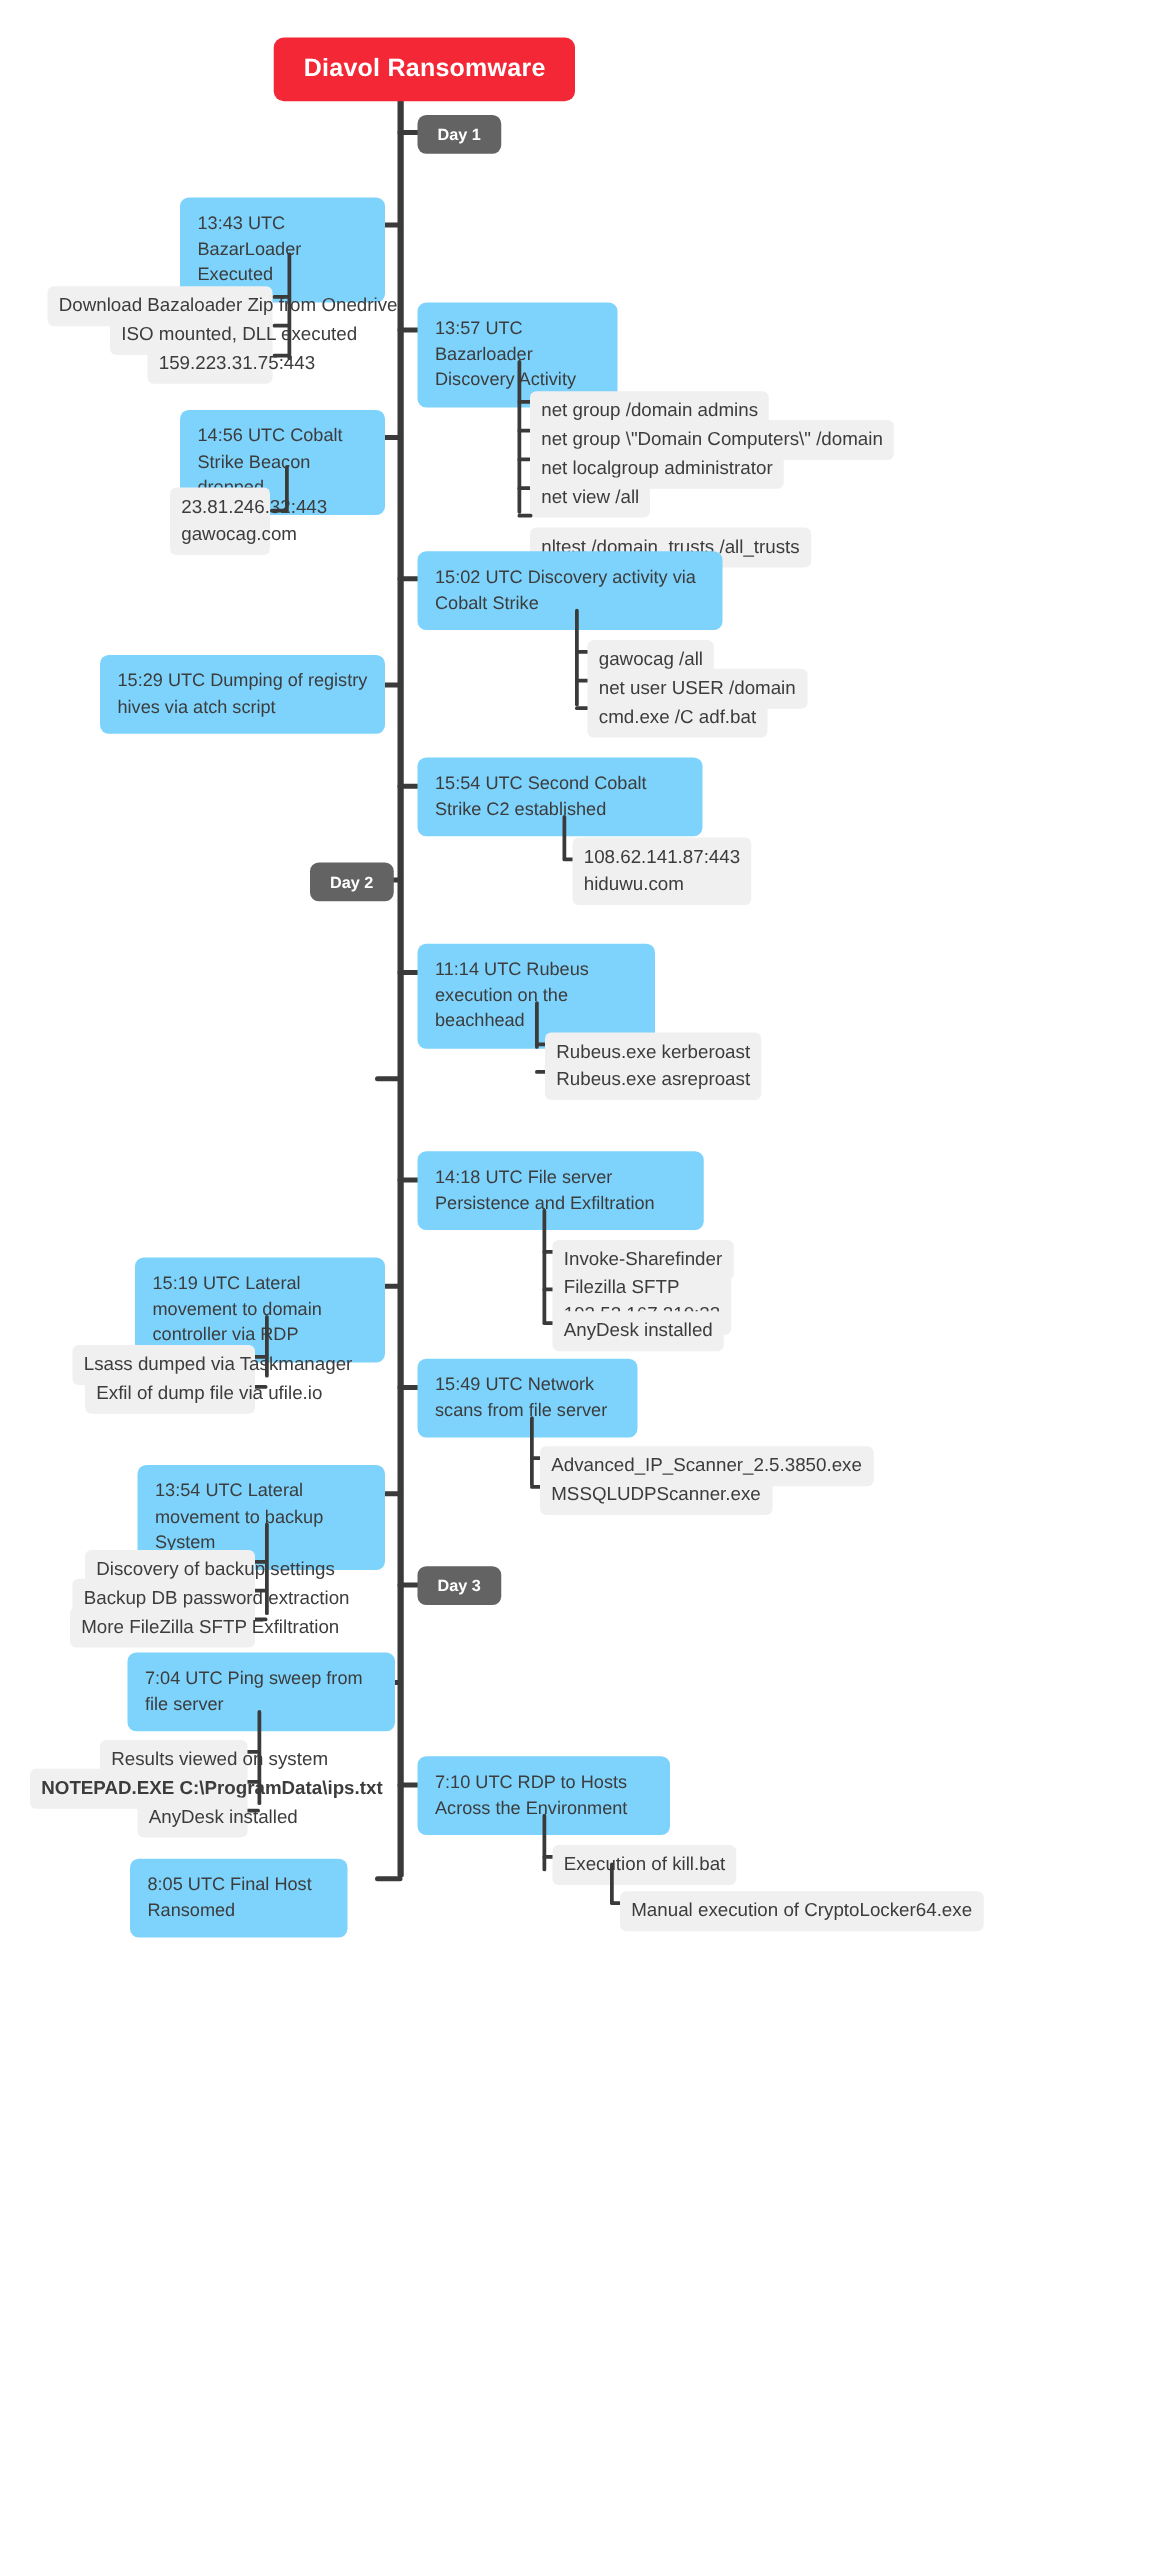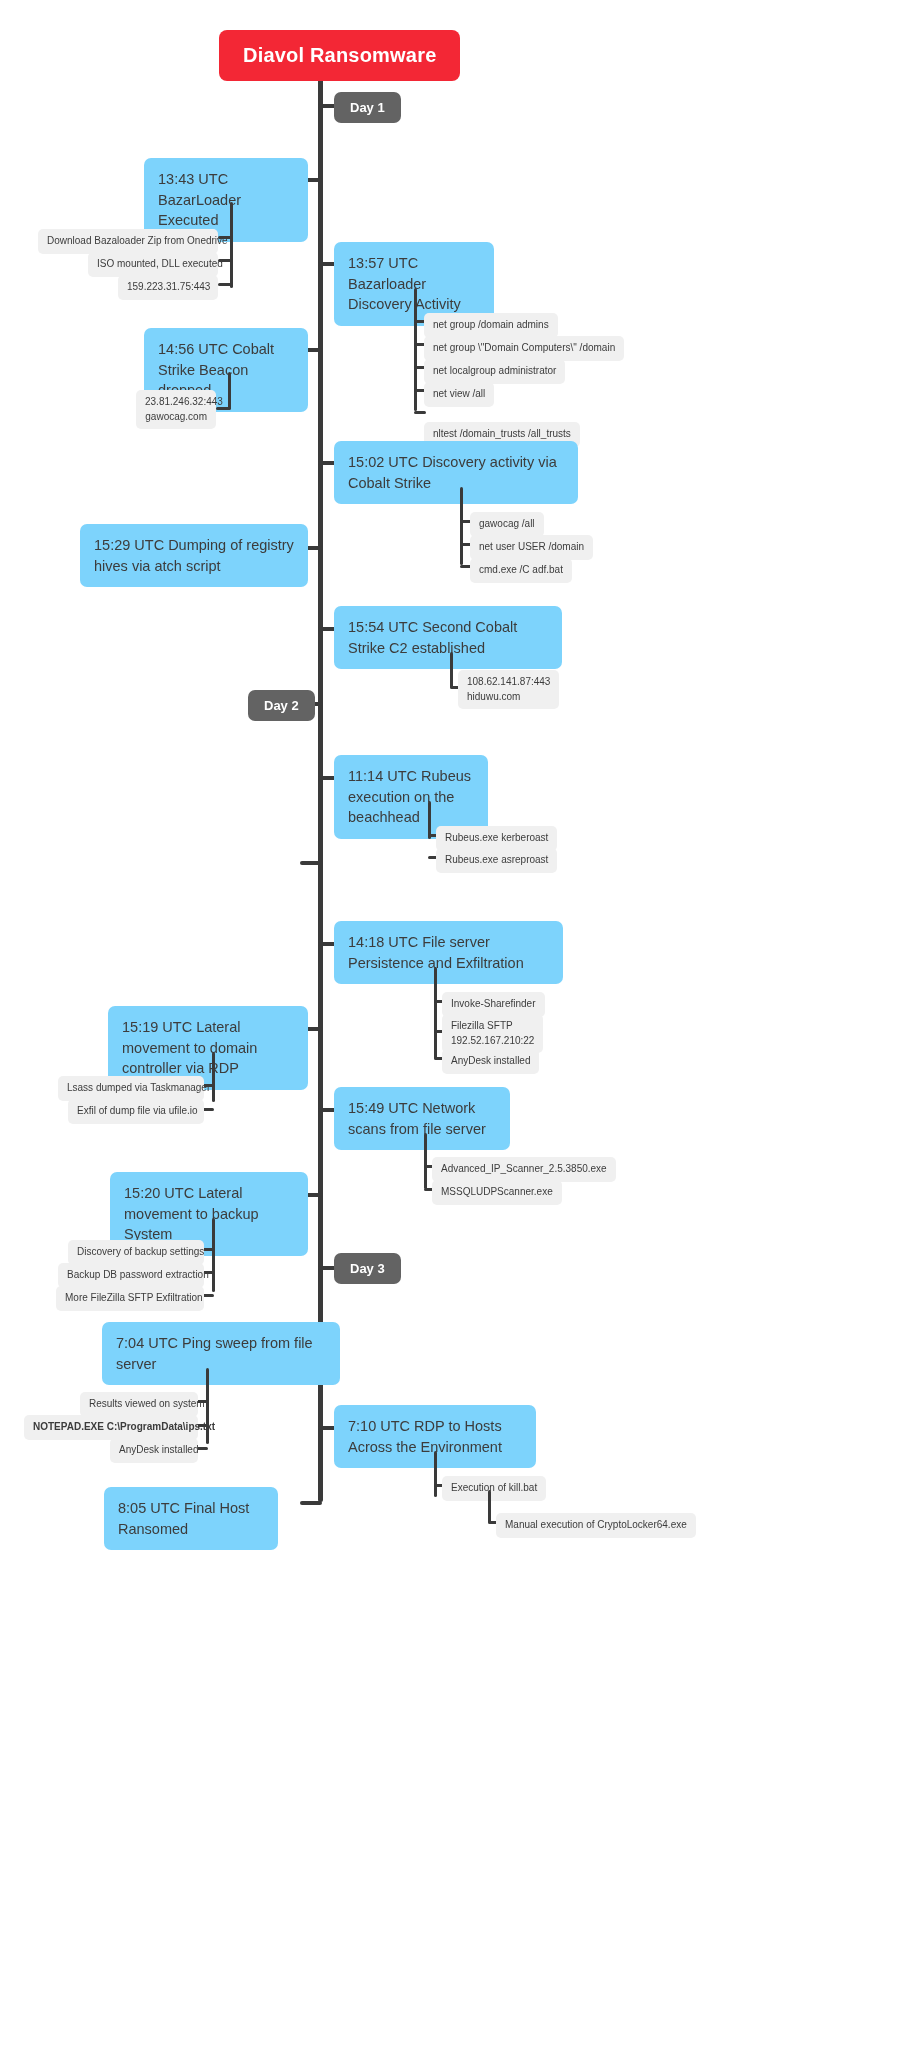--- a/index.html
+++ b/index.html
@@ -74,21 +74,21 @@
     box-sizing: border-box;
   }
   .event.right { text-align: left; }
   .event.left  { text-align: left; }
 
   
   .leaf {
     position: absolute;
     background: #f0f0f0;
     color: #3c3c3c;
-    font-size: 10px;
+    font-size: 15px;
     line-height: 1.45;
     padding: 5px 9px;
     border-radius: 5px;
     box-sizing: border-box;
     white-space: nowrap;
   }
   .leaf.align-right { text-align: right; }
 
   
   .h-conn {
@@ -172,21 +172,21 @@
   <div class="event right" style="left:334px; top:606px; width:228px;">15:54 UTC Second Cobalt Strike C2  established</div>
   <div class="rail" style="left:450px; top:652px; height:36px;"></div>
   <div class="stub" style="left:450px; top:686px; width:12px;"></div>
   <div class="leaf" style="left:458px; top:670px; white-space:pre-line;">108.62.141.87:443
 hiduwu.com</div>
 
   <div class="h-conn" style="left:300px; top:702px; width:22px;"></div>
   <div class="day-badge" style="left:248px; top:690px;">Day 2</div>
 
   <div class="h-conn" style="left:318px; top:776px; width:22px;"></div>
-  <div class="event right" style="left:334px; top:755px; width:154px;">11:14 UTC Rubeus execution on the beachhead</div>
+  <div class="event right" style="left:334px; top:755px; width:190px;">11:14 UTC Rubeus execution on the beachhead</div>
   <div class="rail" style="left:428px; top:801px; height:38px;"></div>
   <div class="stub" style="left:428px; top:834px; width:12px;"></div>
   <div class="leaf" style="left:436px; top:826px;">Rubeus.exe kerberoast</div>
   <div class="stub" style="left:428px; top:856px; width:12px;"></div>
   <div class="leaf" style="left:436px; top:848px;">Rubeus.exe asreproast</div>
 
   <div class="h-conn" style="left:300px; top:861px; width:22px;"></div>
 
   <div class="h-conn" style="left:318px; top:942px; width:22px;"></div>
   <div class="event right" style="left:334px; top:921px; width:229px;">14:18 UTC File server Persistence and Exfiltration</div>
@@ -209,34 +209,34 @@
 
   <div class="h-conn" style="left:318px; top:1108px; width:22px;"></div>
   <div class="event right" style="left:334px; top:1087px; width:176px;">15:49 UTC Network scans from file server</div>
   <div class="rail" style="left:424px; top:1133px; height:56px;"></div>
   <div class="stub" style="left:424px; top:1165px; width:12px;"></div>
   <div class="leaf" style="left:432px; top:1157px;">Advanced_IP_Scanner_2.5.3850.exe</div>
   <div class="stub" style="left:424px; top:1188px; width:12px;"></div>
   <div class="leaf" style="left:432px; top:1180px;">MSSQLUDPScanner.exe</div>
 
   <div class="h-conn" style="left:300px; top:1193px; width:22px;"></div>
-  <div class="event left" style="left:110px; top:1172px; width:198px;">15:20 UTC Lateral movement to backup System</div>
+  <div class="event left" style="left:110px; top:1172px; width:198px;">13:54 UTC Lateral movement to backup System</div>
   <div class="rail" style="left:212px; top:1218px; height:74px;"></div>
   <div class="stub" style="left:202px; top:1248px; width:12px;"></div>
   <div class="leaf align-right" style="left:68px; top:1240px; width:136px;">Discovery of backup settings</div>
   <div class="stub" style="left:202px; top:1271px; width:12px;"></div>
   <div class="leaf align-right" style="left:58px; top:1263px; width:146px;">Backup DB password extraction</div>
   <div class="stub" style="left:202px; top:1294px; width:12px;"></div>
   <div class="leaf align-right" style="left:56px; top:1286px; width:148px;">More FileZilla SFTP Exfiltration</div>
 
   <div class="h-conn" style="left:318px; top:1266px; width:22px;"></div>
   <div class="day-badge" style="left:334px; top:1253px;">Day 3</div>
 
   <div class="h-conn" style="left:300px; top:1344px; width:22px;"></div>
-  <div class="event left" style="left:102px; top:1322px; width:238px;">7:04 UTC Ping sweep from file server</div>
+  <div class="event left" style="left:102px; top:1322px; width:214px;">7:04 UTC Ping sweep from file server</div>
   <div class="rail" style="left:206px; top:1368px; height:76px;"></div>
   <div class="stub" style="left:196px; top:1400px; width:12px;"></div>
   <div class="leaf align-right" style="left:80px; top:1392px; width:118px;">Results viewed on system</div>
   <div class="stub" style="left:196px; top:1424px; width:12px;"></div>
   <div class="leaf align-right" style="left:24px; top:1415px; width:174px;font-weight:bold;">NOTEPAD.EXE C:\ProgramData\ips.txt</div>
   <div class="stub" style="left:196px; top:1447px; width:12px;"></div>
   <div class="leaf align-right" style="left:110px; top:1438px; width:88px;">AnyDesk installed</div>
 
   <div class="h-conn" style="left:318px; top:1426px; width:22px;"></div>
   <div class="event right" style="left:334px; top:1405px; width:202px;">7:10 UTC RDP to Hosts Across the Environment</div>

